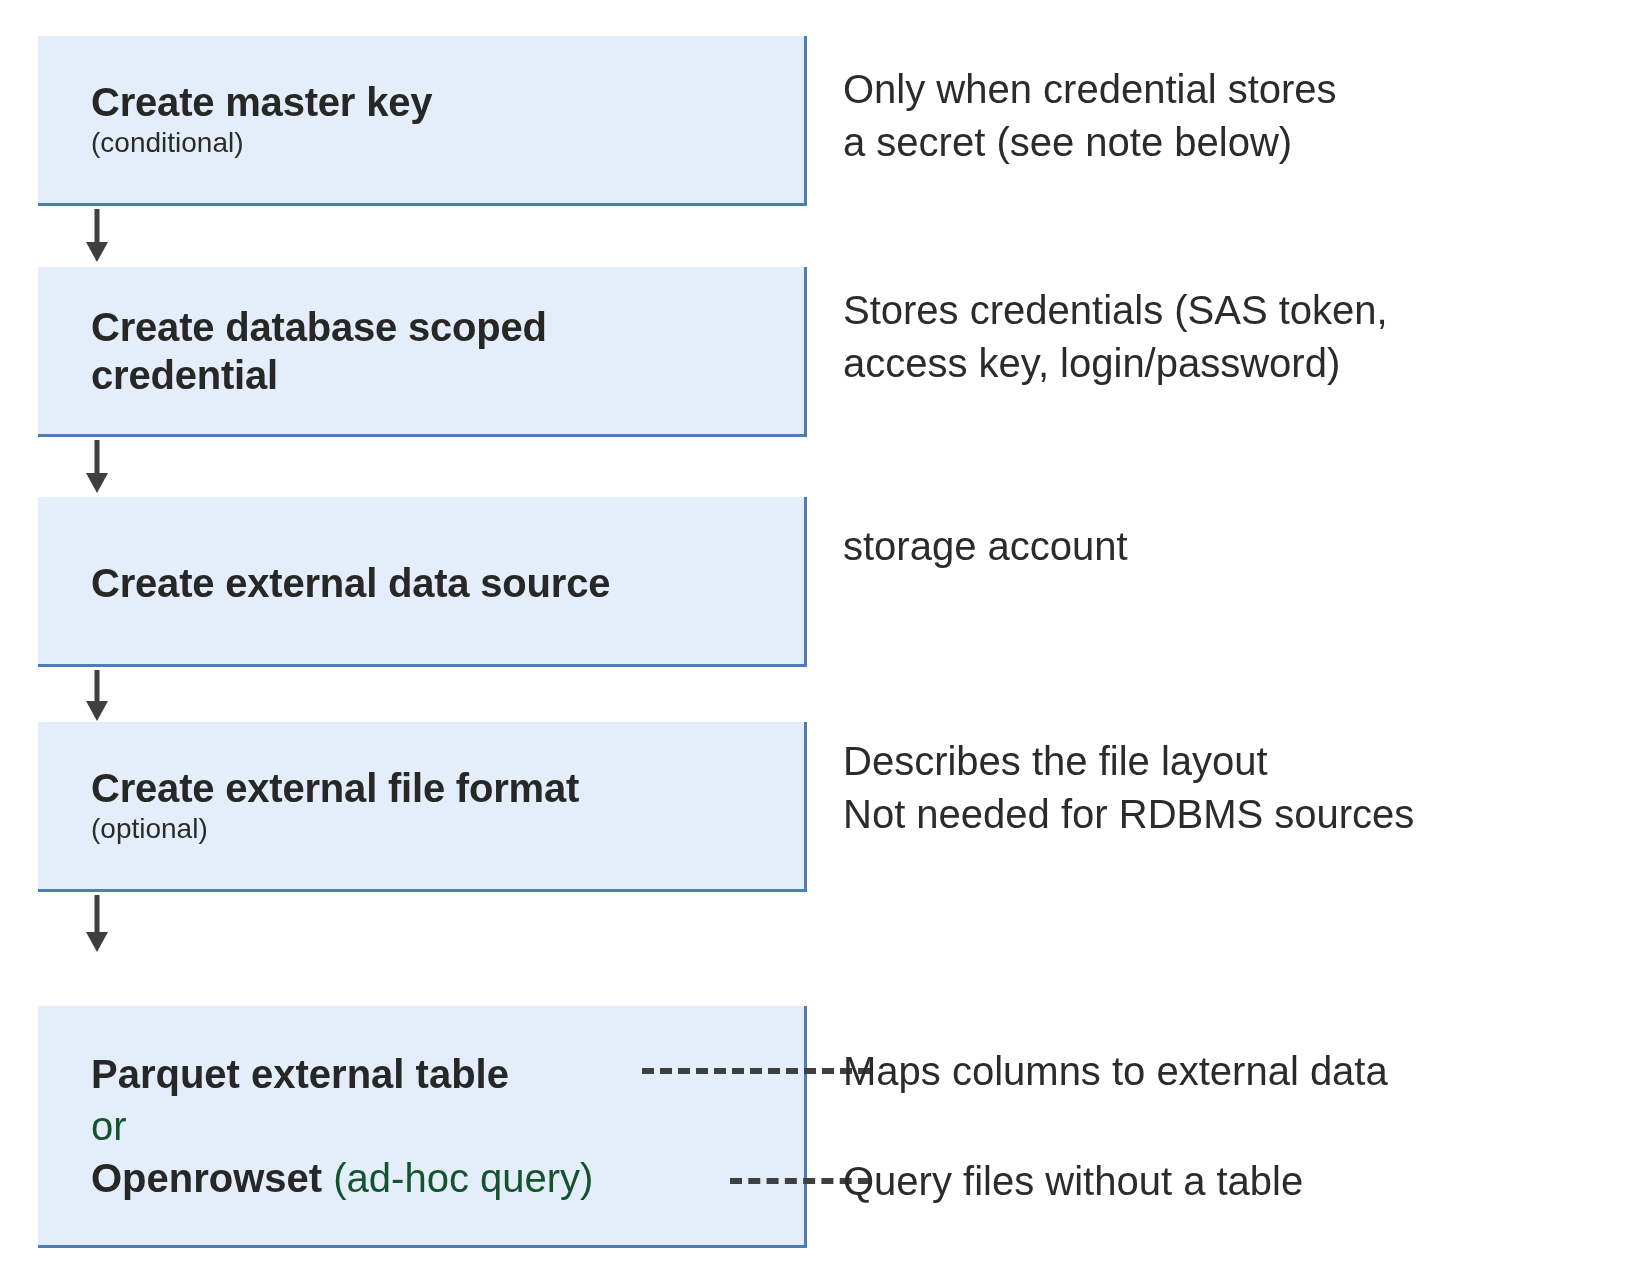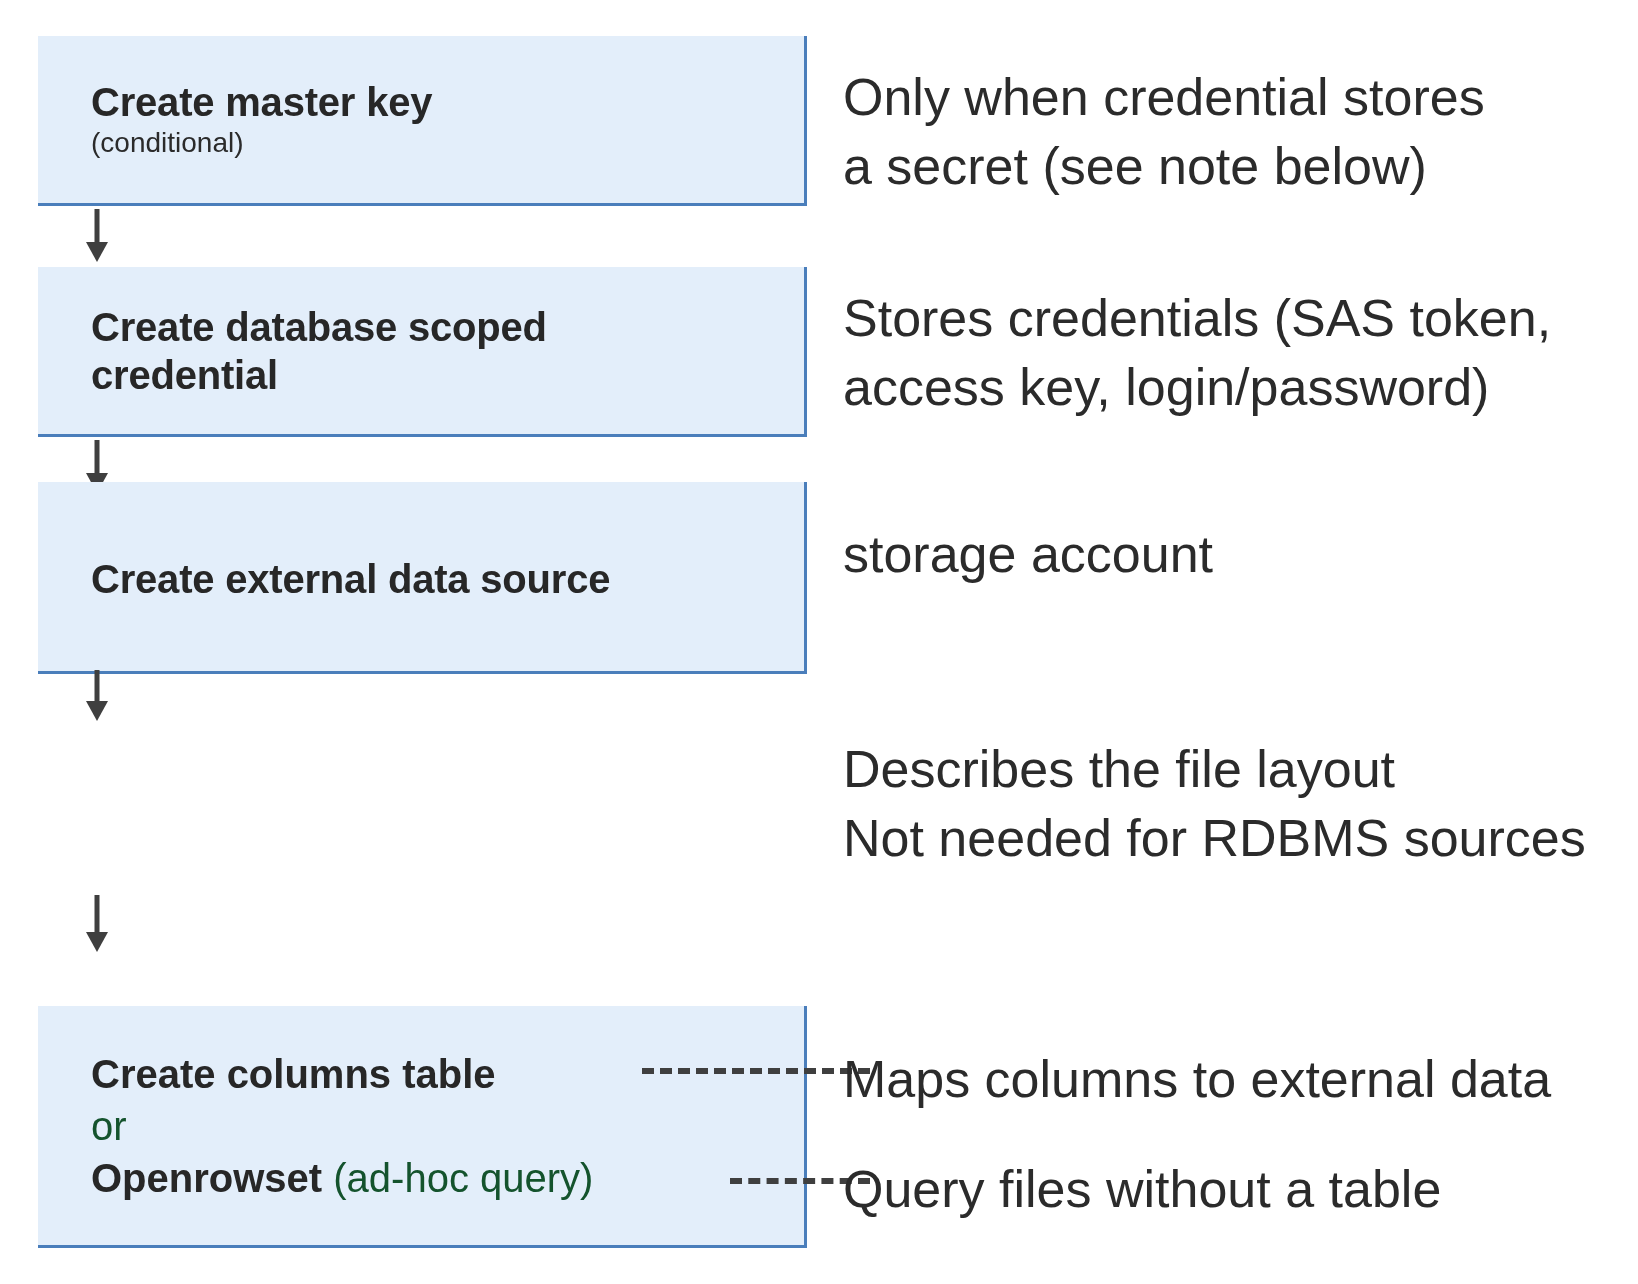--- a/index.html
+++ b/index.html
@@ -51,21 +51,21 @@
     font-weight: normal;
     font-size: 28px;
     line-height: 1.22;
     color: #2b2b2b;
     white-space: nowrap;
   }
 
   
   #box-master-key       { top: 36px;   height: 170px; }
   #box-scoped-cred      { top: 267px;  height: 170px; }
-  #box-data-source      { top: 482px;  height: 192px; }
+  #box-data-source      { top: 497px;  height: 170px; }
   #box-file-format      { top: 722px;  height: 170px; }
   #box-external-table   { top: 1006px; height: 242px; }
 
   #box-data-source .box-lines { padding-top: 4px; }
 
   
   .table-rows { display: flex; flex-direction: column; gap: 0px; }
   .table-row-line {
     font-size: 40px;
     line-height: 1.30;
@@ -75,21 +75,21 @@
   .table-row-line .light  { font-weight: normal; color: #14532d; }
 
   
   .arrow { position: absolute; left: 80px; width: 34px; }
   .arrow svg { display: block; }
 
   
   .desc {
     position: absolute;
     left: 843px;
-    font-size: 52px;
+    font-size: 40px;
     line-height: 1.32;
     color: #2b2b2b;
     white-space: nowrap;
   }
   .desc .dline { display: block; }
 
   #desc-master-key     { top: 63px; }
   #desc-scoped-cred    { top: 284px; }
   #desc-data-source    { top: 520px; }
   #desc-file-format    { top: 735px; }
@@ -158,37 +158,43 @@
     <span class="dline">storage account</span>
   </div>
 
   <div class="arrow" style="top:670px;height:52px;">
     <svg width="34" height="52" viewBox="0 0 34 52" xmlns="http://www.w3.org/2000/svg">
       <line x1="17" y1="0" x2="17" y2="34" stroke="#3f3f3f" stroke-width="5"></line>
       <polygon points="6,31 28,31 17,51" fill="#3f3f3f"></polygon>
     </svg>
   </div>
 
+  <div class="flow-box" id="box-file-format">
+    <div class="box-lines">
+      <div class="box-title">Create external file format</div>
+      <div class="box-sub">(optional)</div>
+    </div>
+  </div>
 
   <div class="desc" id="desc-file-format">
     <span class="dline">Describes the file layout</span>
     <span class="dline">Not needed for RDBMS sources</span>
   </div>
 
   <div class="arrow" style="top:895px;height:58px;">
     <svg width="34" height="58" viewBox="0 0 34 58" xmlns="http://www.w3.org/2000/svg">
       <line x1="17" y1="0" x2="17" y2="40" stroke="#3f3f3f" stroke-width="5"></line>
       <polygon points="6,37 28,37 17,57" fill="#3f3f3f"></polygon>
     </svg>
   </div>
 
   <div class="flow-box" id="box-external-table">
     <div class="box-lines table-rows">
       <div class="table-row-line">
-        <span class="strong">Create columns table</span>
+        <span class="strong">Parquet external table</span>
       </div>
       <div class="table-row-line">
         <span class="light">or</span>
       </div>
       <div class="table-row-line">
         <span class="strong">Openrowset</span><span class="light"> (ad-hoc query)</span>
       </div>
     </div>
   </div>
 

